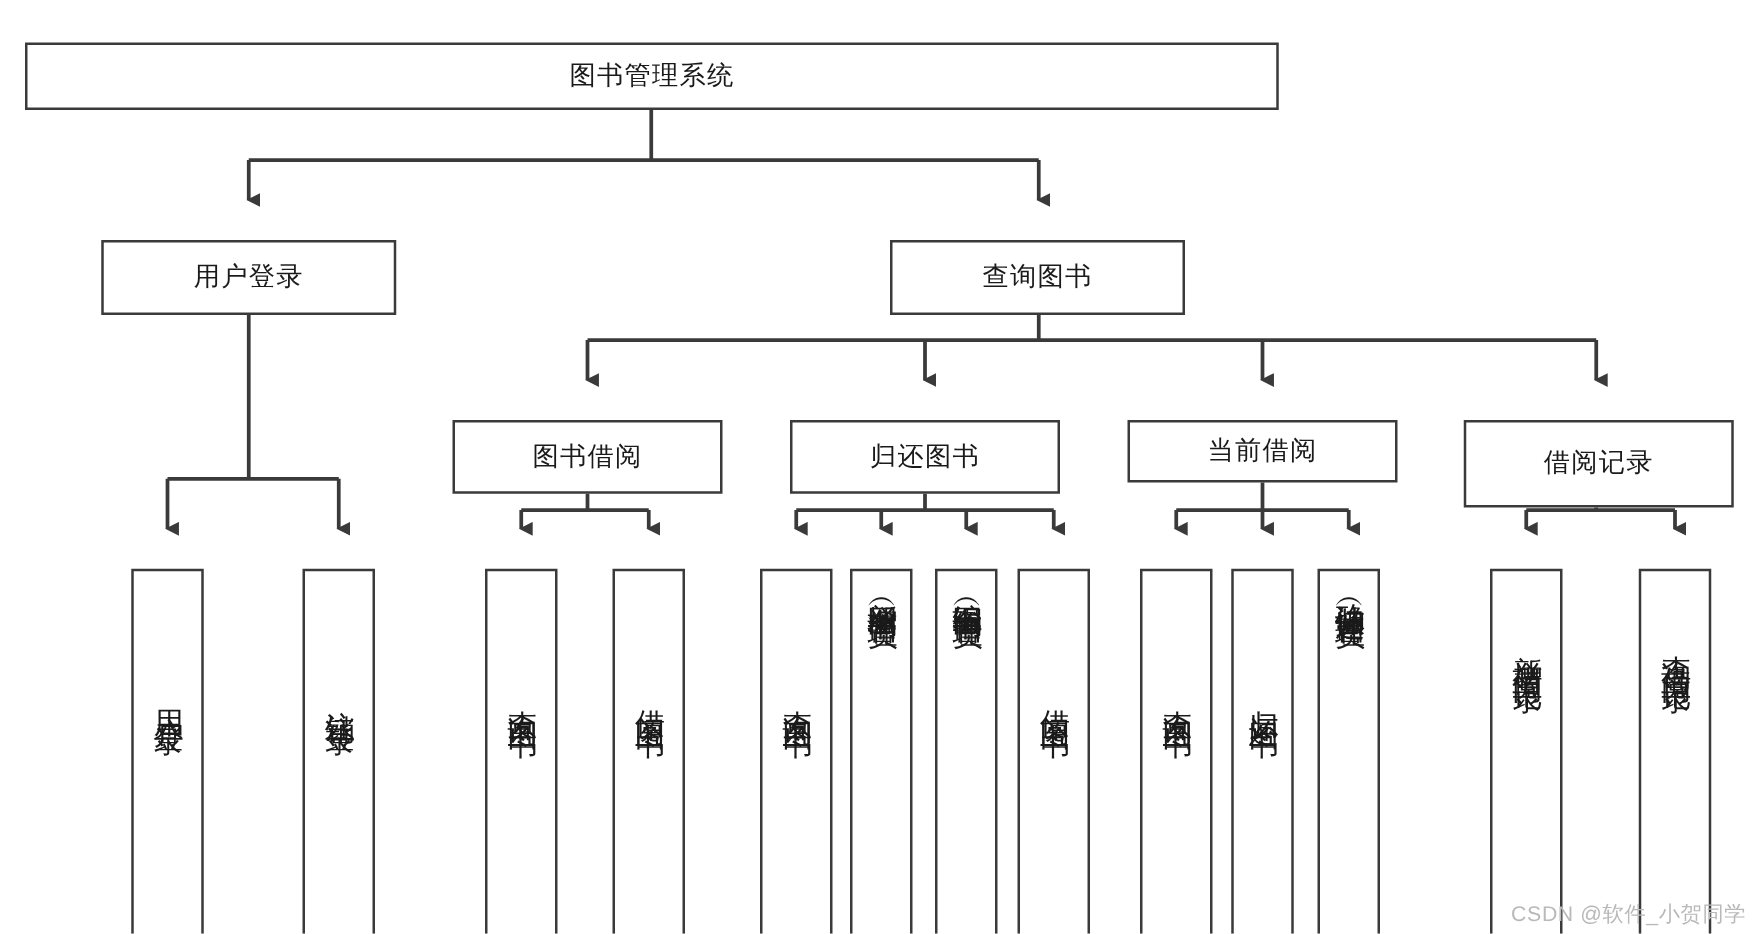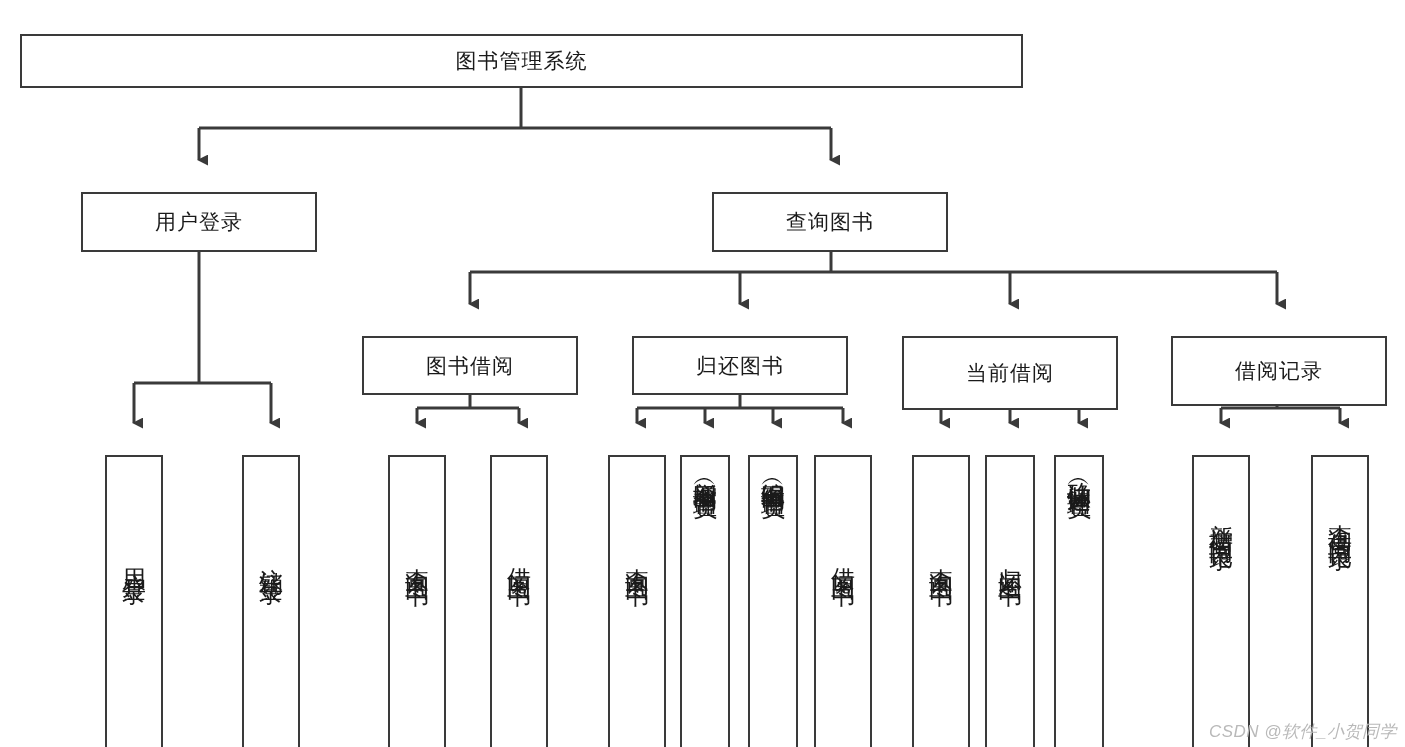--- a/index.html
+++ b/index.html
@@ -66,21 +66,20 @@
   }
   .watermark {
     position: absolute;
     right: 8px;
     bottom: 4px;
     font-size: 17px;
     color: #b9b9b9;
     letter-spacing: 0.5px;
     z-index: 5;
     white-space: nowrap;
-    font-style: italic;
   }
 </style>
 </head>
 <body>
 
 <div id="canvas">
 
   <svg id="wires" viewBox="0 0 1405 747" xmlns="http://www.w3.org/2000/svg">
     <defs>
       <marker id="arrow" viewBox="0 0 12 12" refX="6" refY="10" markerWidth="11" markerHeight="11" orient="auto-start-reverse" markerUnits="userSpaceOnUse">
@@ -143,21 +142,21 @@
   <div class="node horiz" style="left:712px; top:172px; width:236px; height:60px;">
     <span class="lbl">查询图书</span>
   </div>
 
   <div class="node horiz" style="left:362px; top:316px; width:216px; height:59px;">
     <span class="lbl">图书借阅</span>
   </div>
   <div class="node horiz" style="left:632px; top:316px; width:216px; height:59px;">
     <span class="lbl">归还图书</span>
   </div>
-  <div class="node horiz" style="left:902px; top:316px; width:216px; height:74px;">
+  <div class="node horiz" style="left:902px; top:316px; width:216px; height:50px;">
     <span class="lbl">当前借阅</span>
   </div>
   <div class="node horiz" style="left:1171px; top:316px; width:216px; height:70px;">
     <span class="lbl">借阅记录</span>
   </div>
 
   <div class="node vert" style="left:105px; top:435px; width:58px; height:298px; padding-top:92px;">
     <span class="lbl">用户登录</span>
   </div>
   <div class="node vert" style="left:242px; top:435px; width:58px; height:298px; padding-top:92px;">

